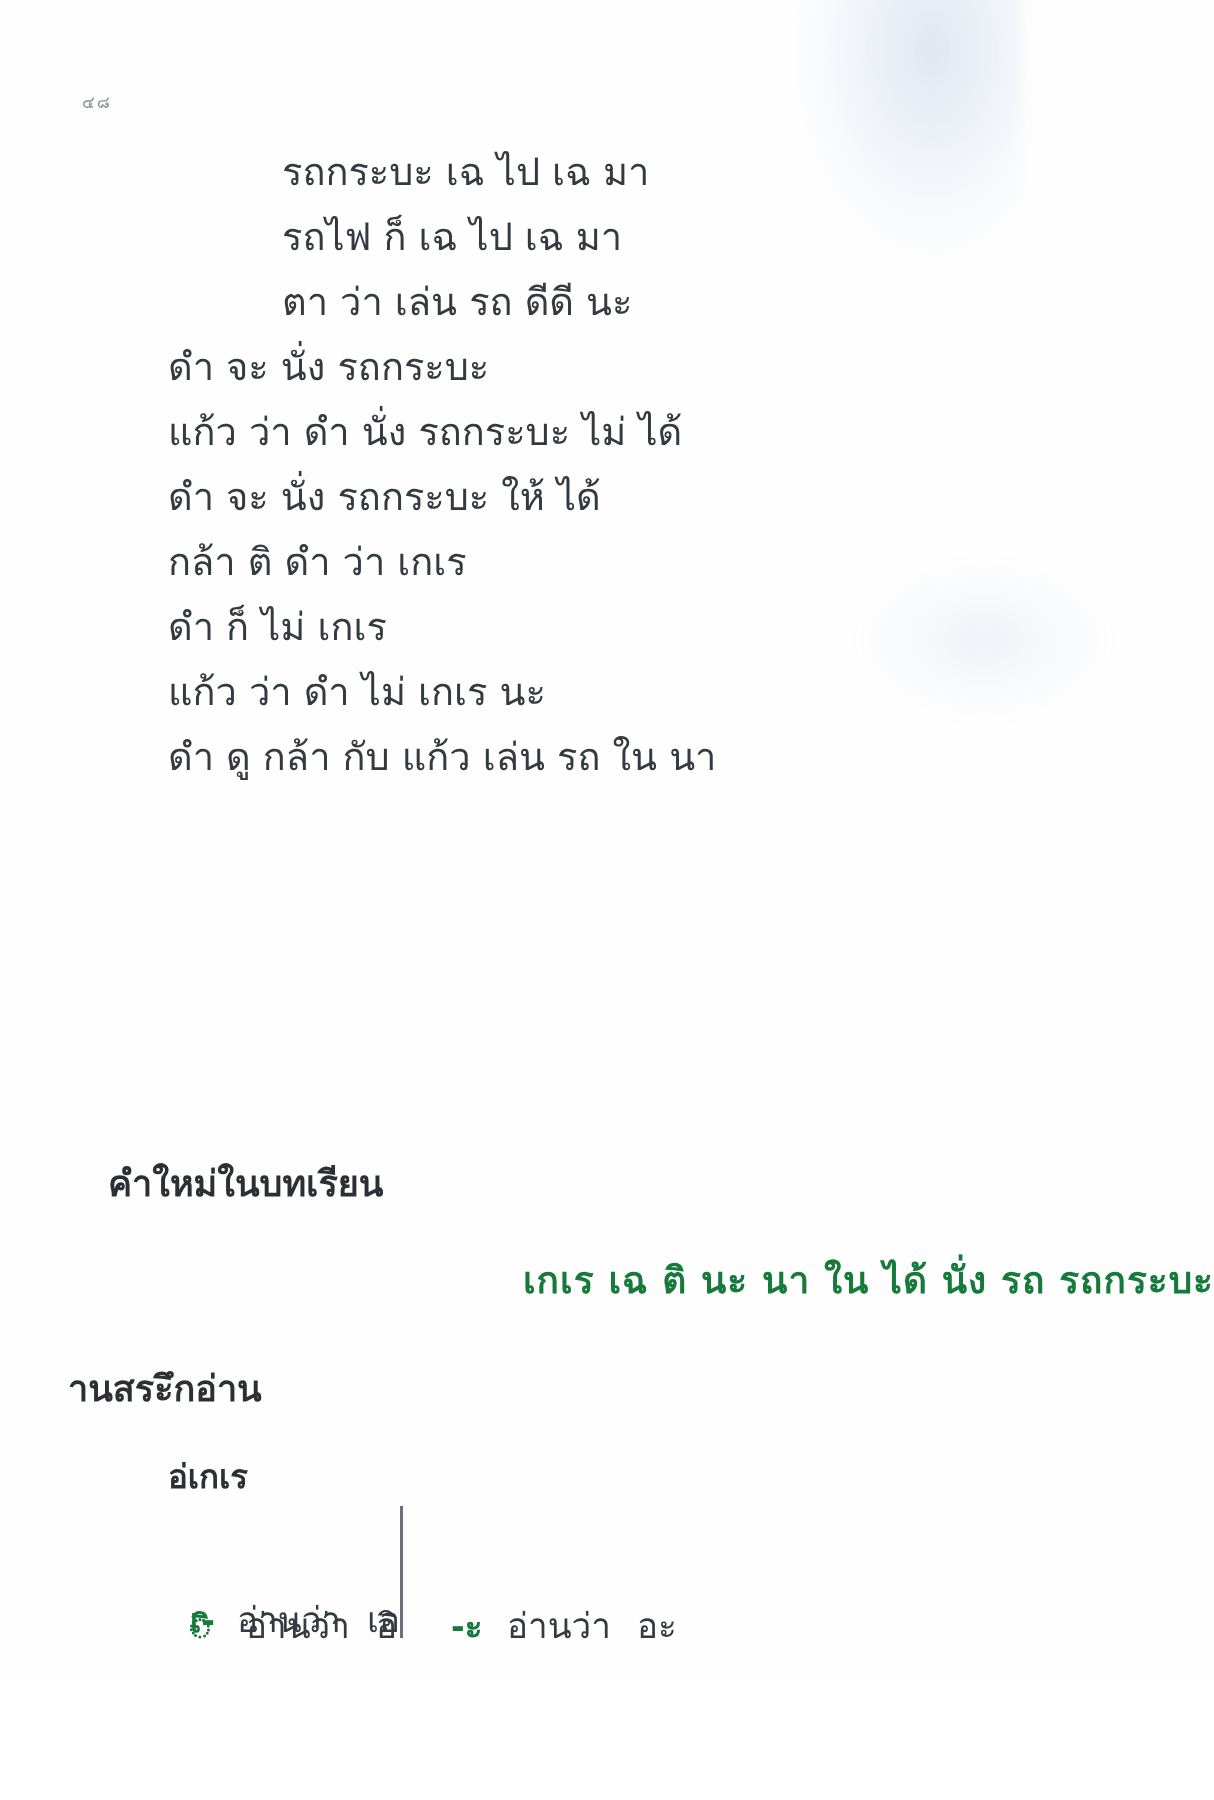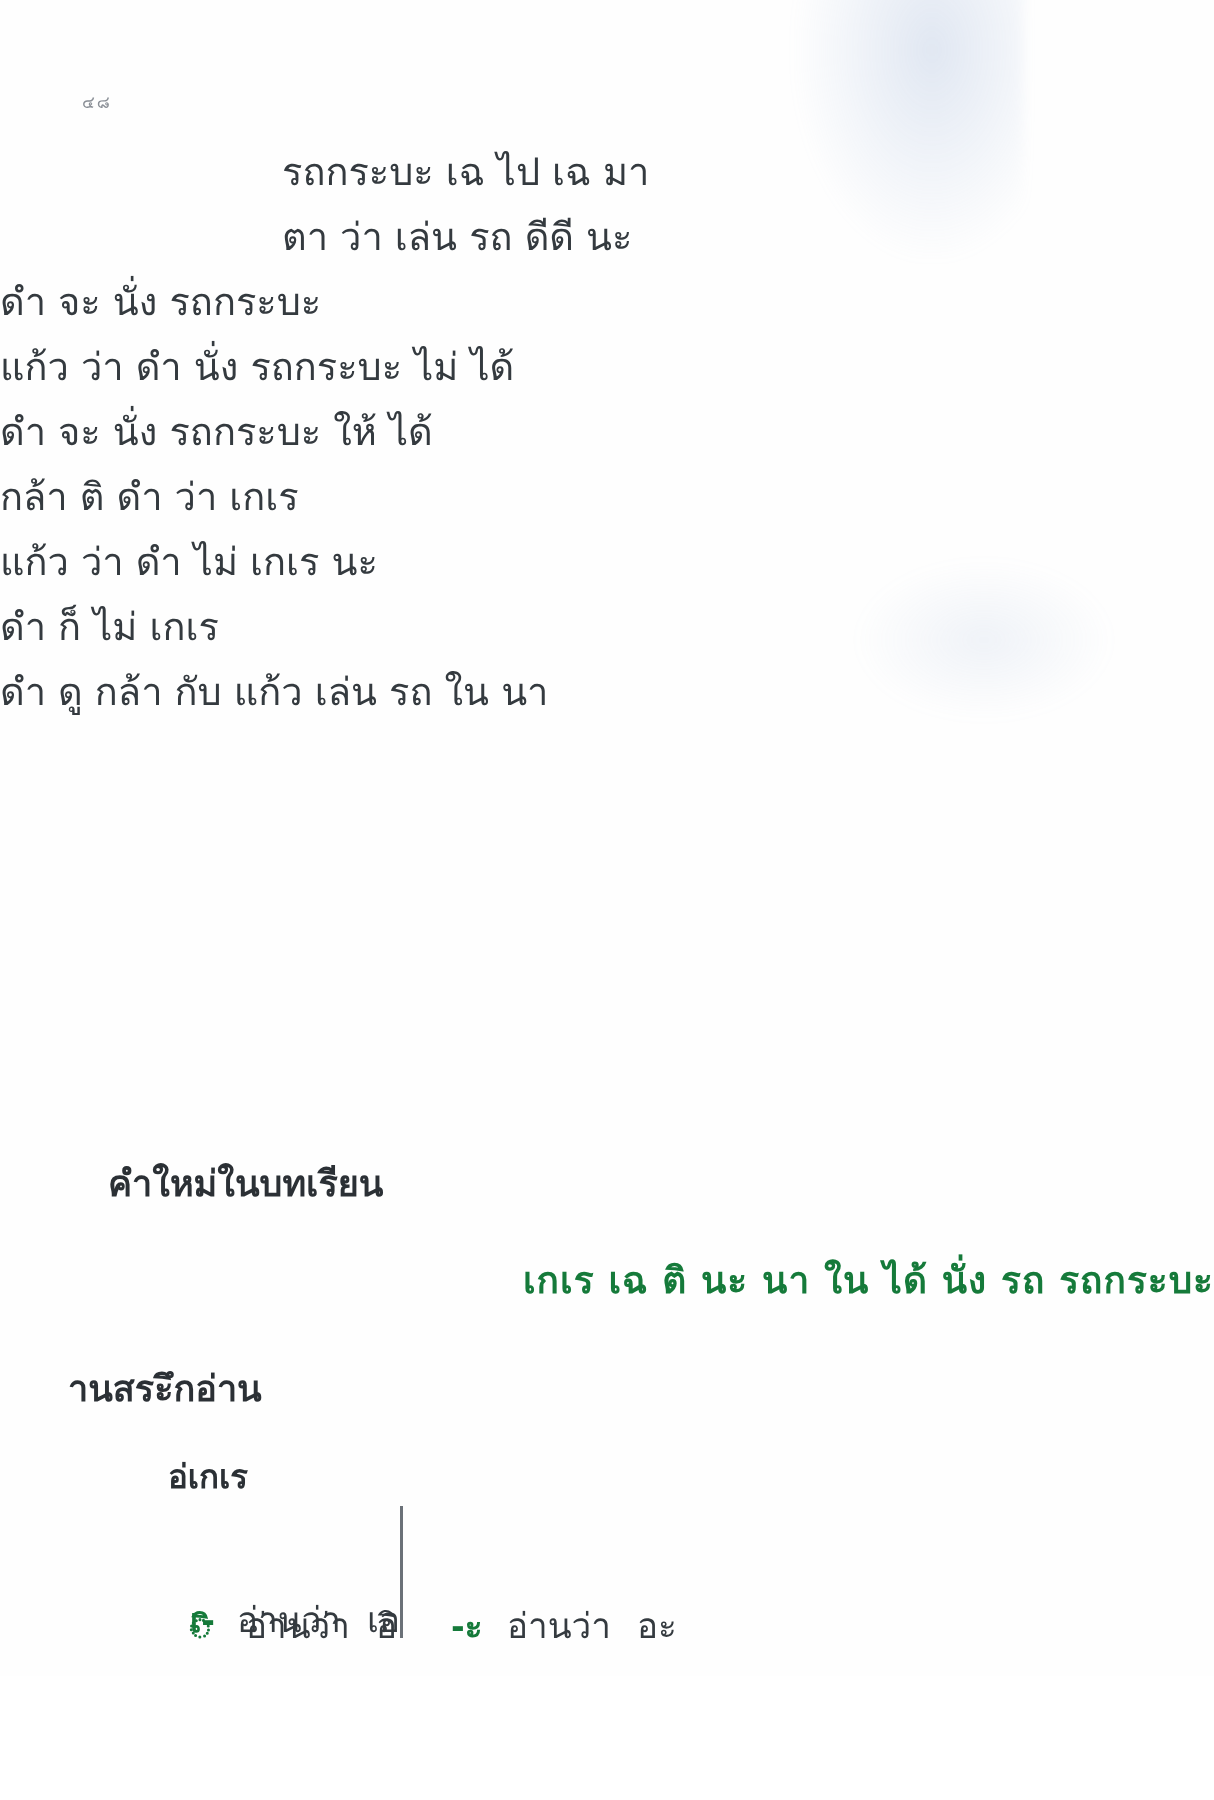--- a/index.html
+++ b/index.html
@@ -56,21 +56,21 @@
   }
   .poem-line {
     color: #343a3f;
     font-size: 38px;
     line-height: 65px;
     white-space: pre;
     font-family: "DejaVu Sans", sans-serif;
     font-weight: 400;
   }
   .indent-center { padding-left: 282px; }
-  .indent-left   { }
+  .indent-left   { padding-left: 168px; }
 
   .section {
     position: absolute;
     left: 0;
     width: 1214px;
   }
   .heading {
     font-size: 36px;
     font-weight: bold;
     color: #2b3035;
@@ -144,27 +144,28 @@
 
 <div class="page">
 
   <div class="scan-smudge"></div>
   <div class="scan-smudge2"></div>
 
   <div class="page-number">๔๘</div>
 
   <div class="poem">
     <div class="poem-line indent-center">รถกระบะ เฉ ไป เฉ มา</div>
+    <div class="poem-line indent-center">รถไฟ ก็ เฉ ไป เฉ มา</div>
     <div class="poem-line indent-center">ตา ว่า เล่น รถ ดีดี นะ</div>
     <div class="poem-line indent-left">ดำ จะ นั่ง รถกระบะ</div>
     <div class="poem-line indent-left">แก้ว ว่า ดำ นั่ง รถกระบะ ไม่ ได้</div>
     <div class="poem-line indent-left">ดำ จะ นั่ง รถกระบะ ให้ ได้</div>
     <div class="poem-line indent-left">กล้า ติ ดำ ว่า เกเร</div>
+    <div class="poem-line indent-left">ดำ ก็ ไม่ เกเร</div>
     <div class="poem-line indent-left">แก้ว ว่า ดำ ไม่ เกเร นะ</div>
-    <div class="poem-line indent-left">ดำ ก็ ไม่ เกเร</div>
     <div class="poem-line indent-left">ดำ ดู กล้า กับ แก้ว เล่น รถ ใน นา</div>
   </div>
 
   <div class="section" style="top:1155px;margin-left:40px;">
     <div class="heading">คำใหม่ในบทเรียน</div>
   </div>
 
   <div class="section" style="top:1250px;">
     <div class="newwords">เกเร เฉ ติ นะ นา ใน ได้ นั่ง รถ รถกระบะ</div>
   </div>

